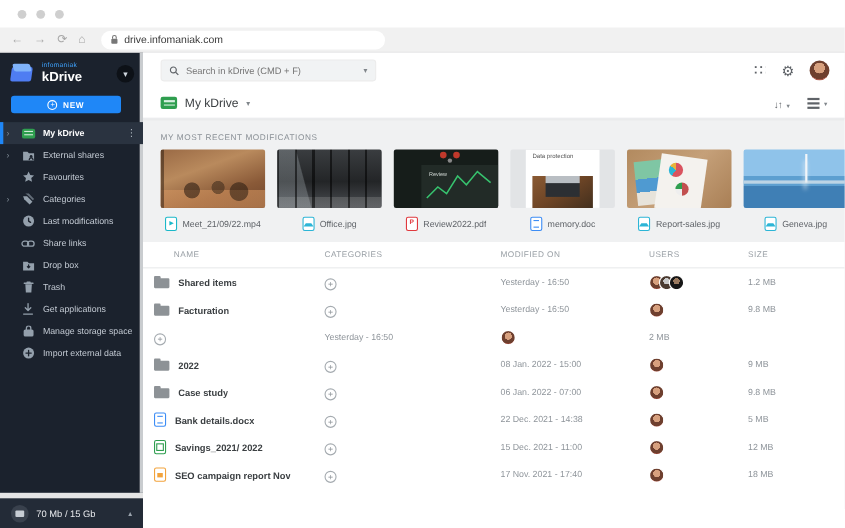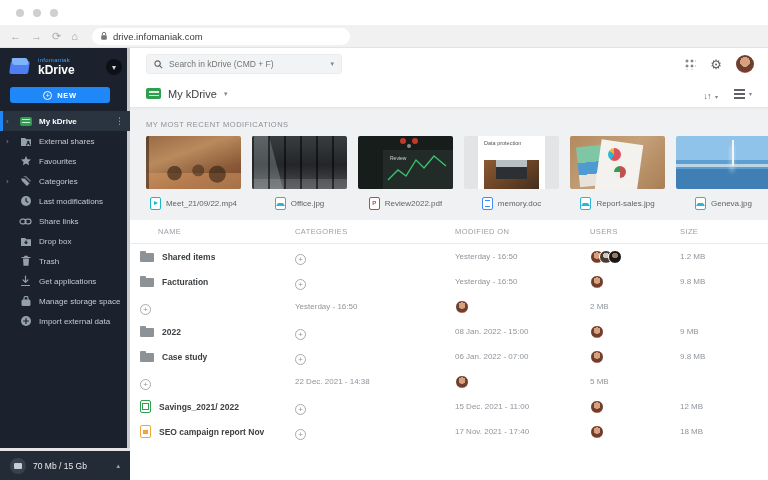--- a/index.html
+++ b/index.html
@@ -37,21 +37,21 @@
   .nav-item .nlabel { font-size:8px; color:#c3cad3; white-space:nowrap; }
   .nav-item.selected { background:#2a3340; }
   .nav-item.selected::before { content:""; position:absolute; left:0; top:0; bottom:0; width:3px; background:#1f87f7; }
   .nav-item.selected .nlabel { color:#fff; font-weight:bold; }
   .nav-item .kebab { margin-left:auto; color:#aeb6bf; font-size:9px; }
   .nicon svg { stroke:#94a0ac; fill:none; stroke-width:1.2; stroke-linecap:round; stroke-linejoin:round; }
   .nicon svg .fill { fill:#94a0ac; stroke:none; }
   .drive-glyph { width:12px; height:9px; background:#2f9e4f; border-radius:2px; position:relative; }
   .drive-glyph::before, .drive-glyph::after { content:""; position:absolute; left:2px; right:2px; height:1px; background:#cfe9d8; }
   .drive-glyph::before { top:2.5px; } .drive-glyph::after { top:5.5px; }
-  .storage { height:32px; background:#232b37; border-top:3px solid #e5e5e5; display:flex; align-items:center; padding:0 10px; gap:7px; }
+  .storage { height:32px; background:#232b37; border-top:5px solid #e5e5e5; display:flex; align-items:center; padding:0 10px; gap:7px; }
   .storage .disk { width:16px; height:16px; border-radius:50%; background:#39414d; display:flex; align-items:center; justify-content:center; }
   .storage .disk .dg { width:8px; height:6px; background:#c7cdd4; border-radius:1px; }
   .storage .usage { font-size:8.5px; color:#e8eaed; }
   .storage .caret { margin-left:auto; font-size:7px; color:#9aa3ad; }
 
   
   .main { flex:1; display:flex; flex-direction:column; background:#f0f1f2; min-width:0; }
   .topbar { height:32px; background:#fff; display:flex; align-items:center; padding:0 14px 0 16px; gap:12px; }
   .search { width:196px; height:20px; background:#f1f3f4; border:1px solid #ececec; border-radius:3px; display:flex; align-items:center; padding:0 7px; gap:6px; }
   .search input { border:none; outline:none; background:transparent; flex:1; font-size:8.5px; color:#5f6368; font-family:"Liberation Sans",sans-serif; }
@@ -463,20 +463,24 @@
               <span class="fname">Case study</span>
             </div>
           <div><span class="addcat">+</span></div>
           <div class="mcell">06 Jan. 2022 - 07:00</div>
           <div class="ucell">
               <span class="av"></span>
             </div>
           <div class="szcell">9.8 MB</div>
         </div>
         <div class="tgrid trow">
+          <div class="ncell">
+              <span class="fbadge doc"></span>
+              <span class="fname">Bank details.docx</span>
+            </div>
           <div><span class="addcat">+</span></div>
           <div class="mcell">22 Dec. 2021 - 14:38</div>
           <div class="ucell">
               <span class="av"></span>
             </div>
           <div class="szcell">5 MB</div>
         </div>
         <div class="tgrid trow">
           <div class="ncell">
               <span class="fbadge sheet"></span>

